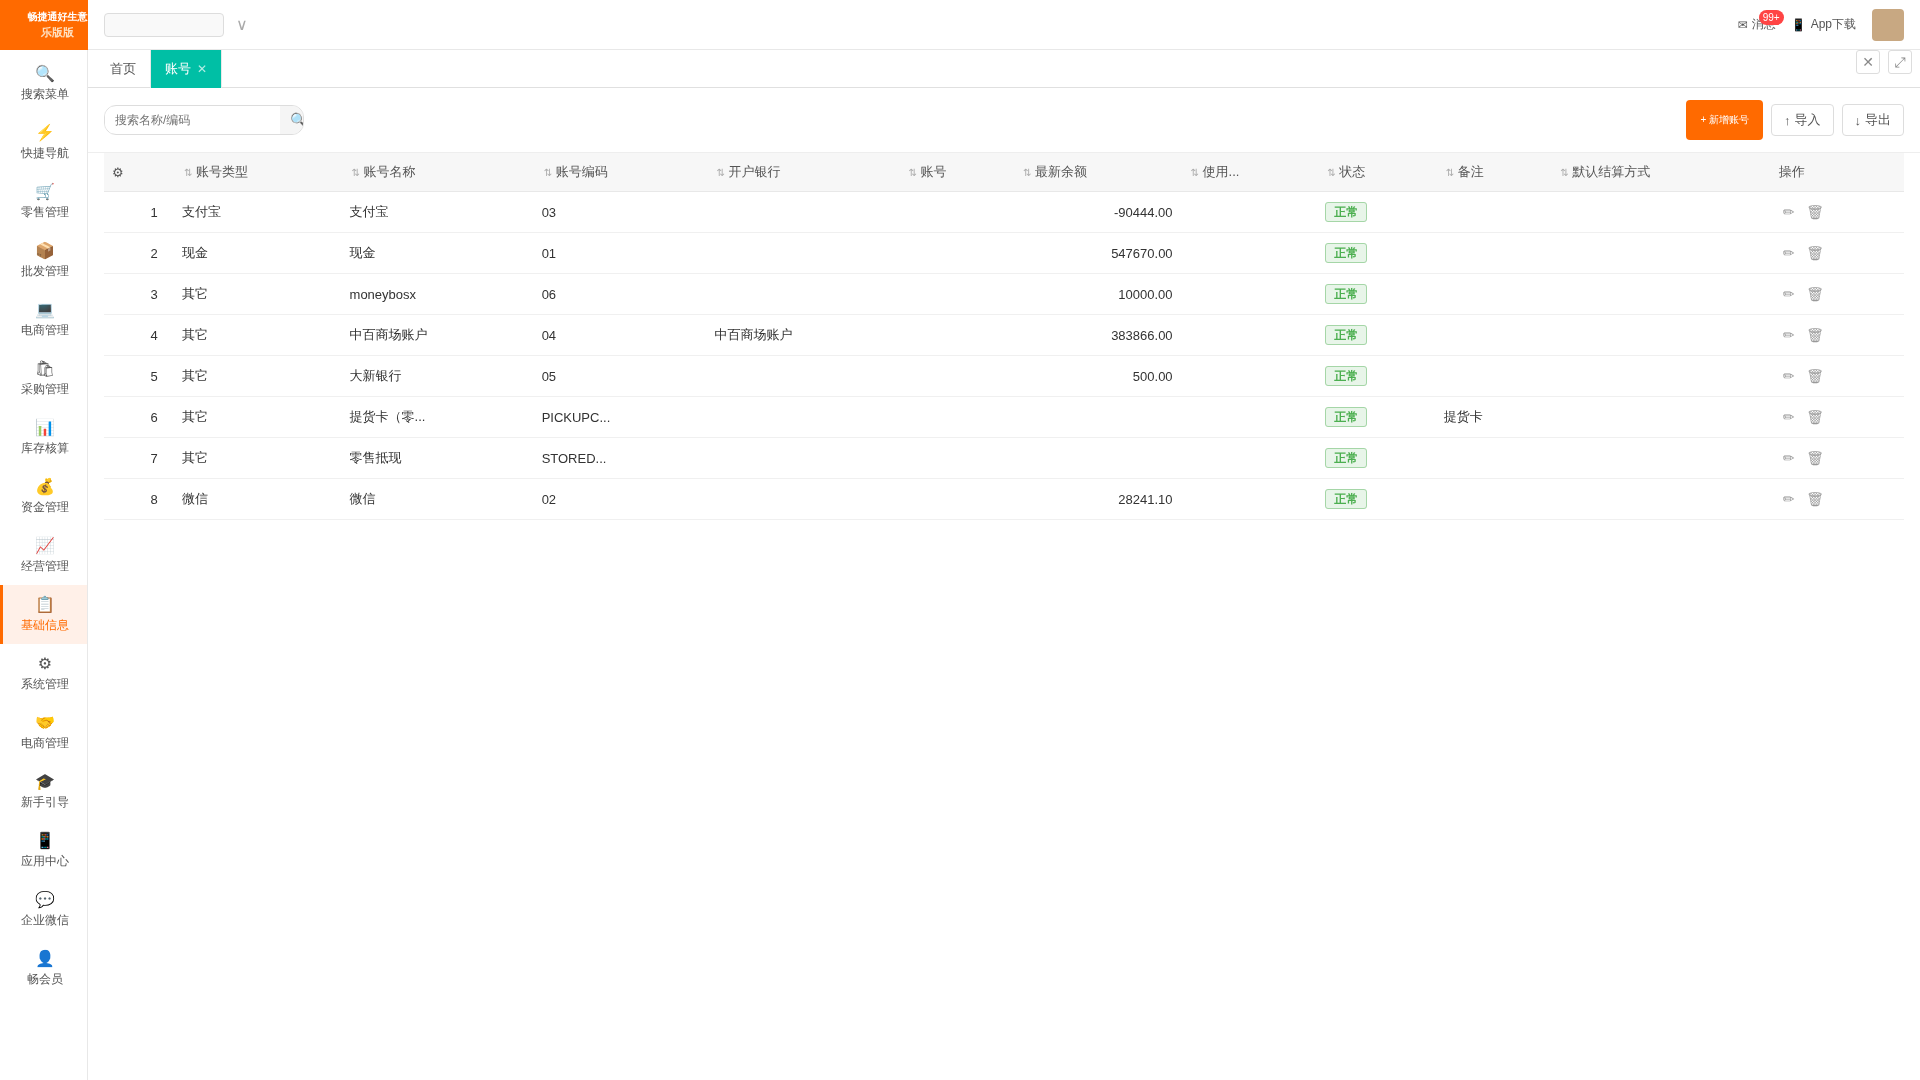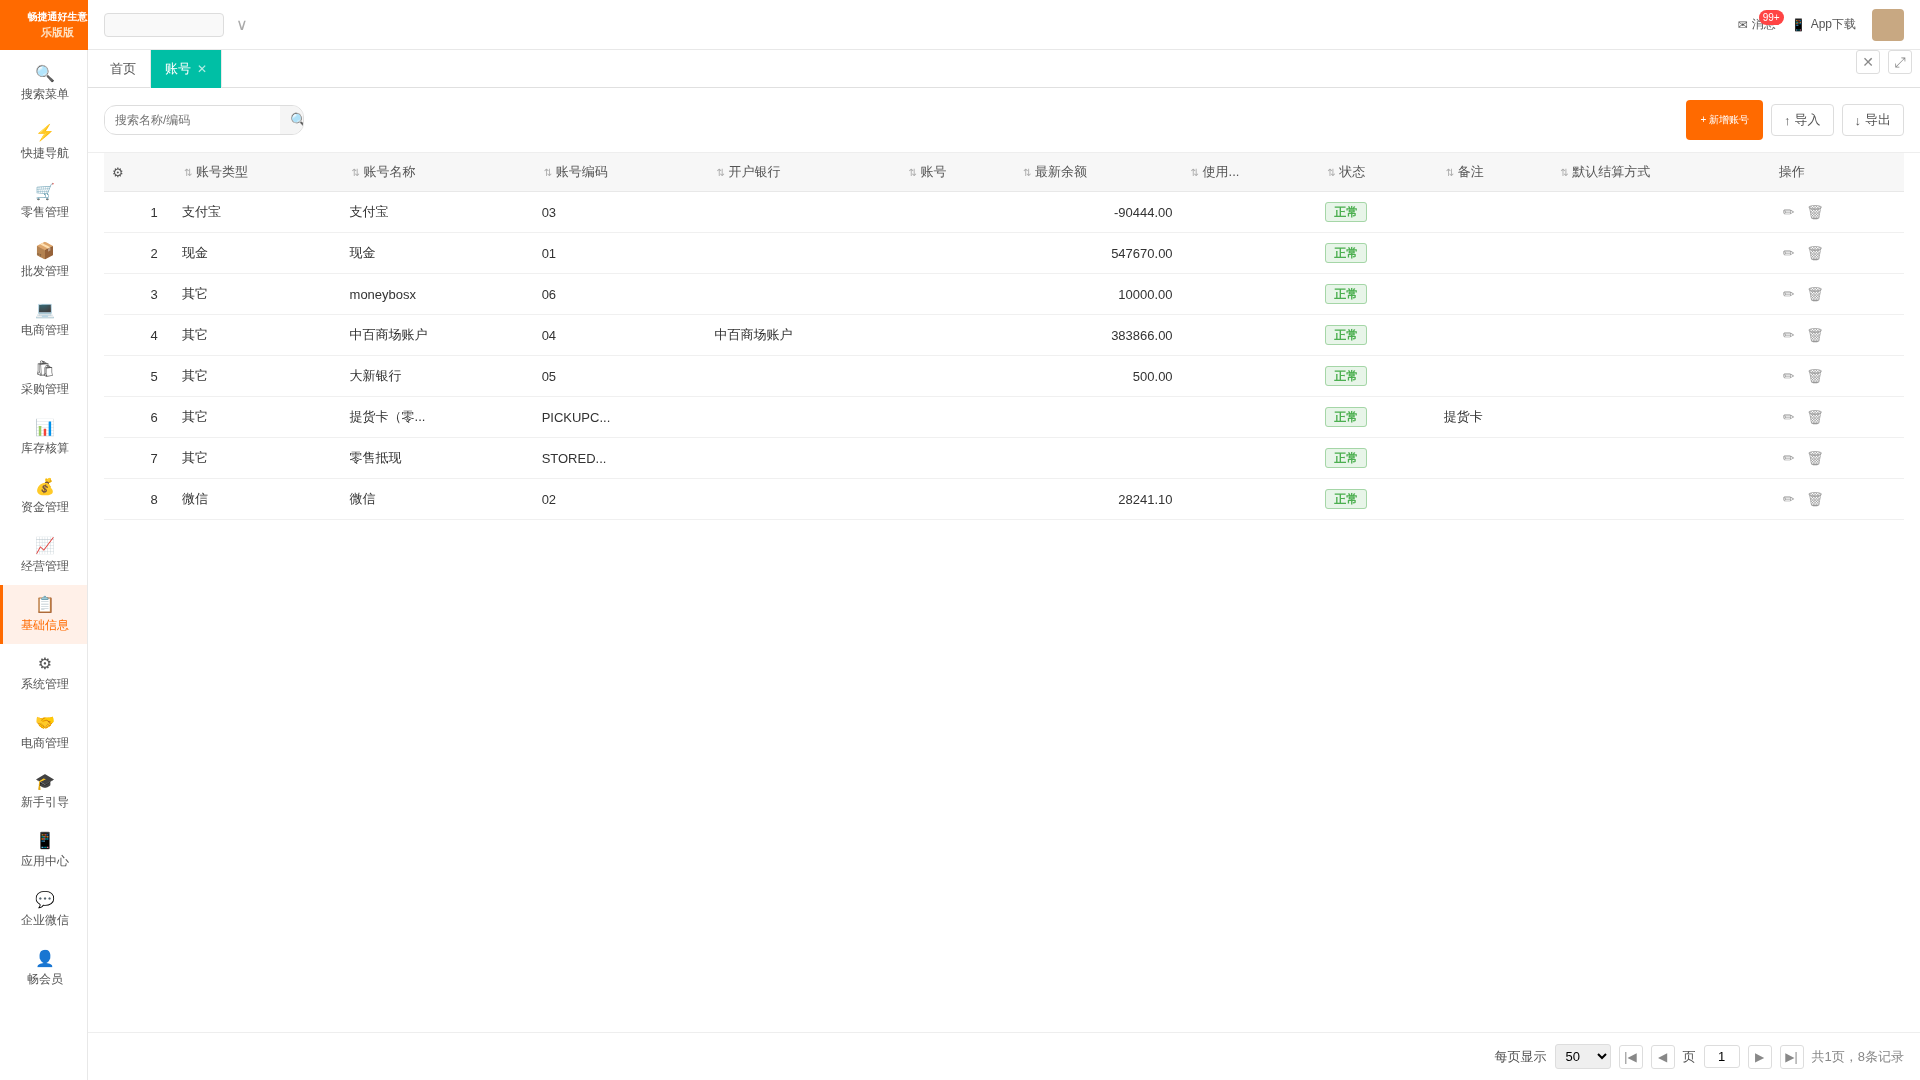--- a/index.html
+++ b/index.html
@@ -642,29 +642,14 @@
     <td></td>
     <td>
       <button class="action-btn">✏</button>
       <button class="action-btn">🗑</button>
     </td>
   </tr>
           </tbody>
       </table>
     </div>
 
-    <div class="pagination">
-      <span class="page-size-label">每页显示</span>
-      <select class="page-size-select">
-        <option>50</option>
-        <option>100</option>
-        <option>200</option>
-      </select>
-      <button class="page-nav-btn">|◀</button>
-      <button class="page-nav-btn">◀</button>
-      <span>页</span>
-      <input class="page-input" type="text" value="1" style="">
-      <button class="page-nav-btn">▶</button>
-      <button class="page-nav-btn">▶|</button>
-      <span class="page-info">共1页，8条记录</span>
-    </div>
   </div>
 </div>
 
 </body></html>

